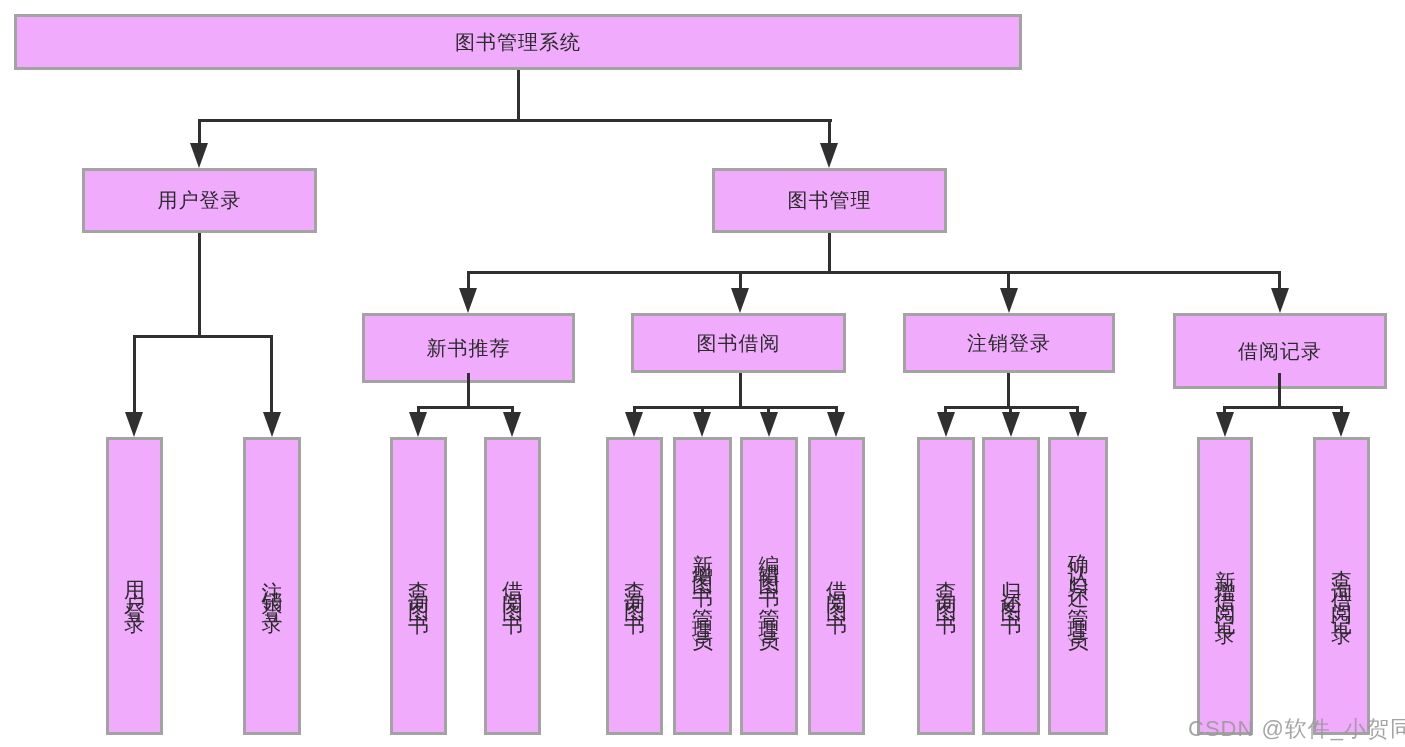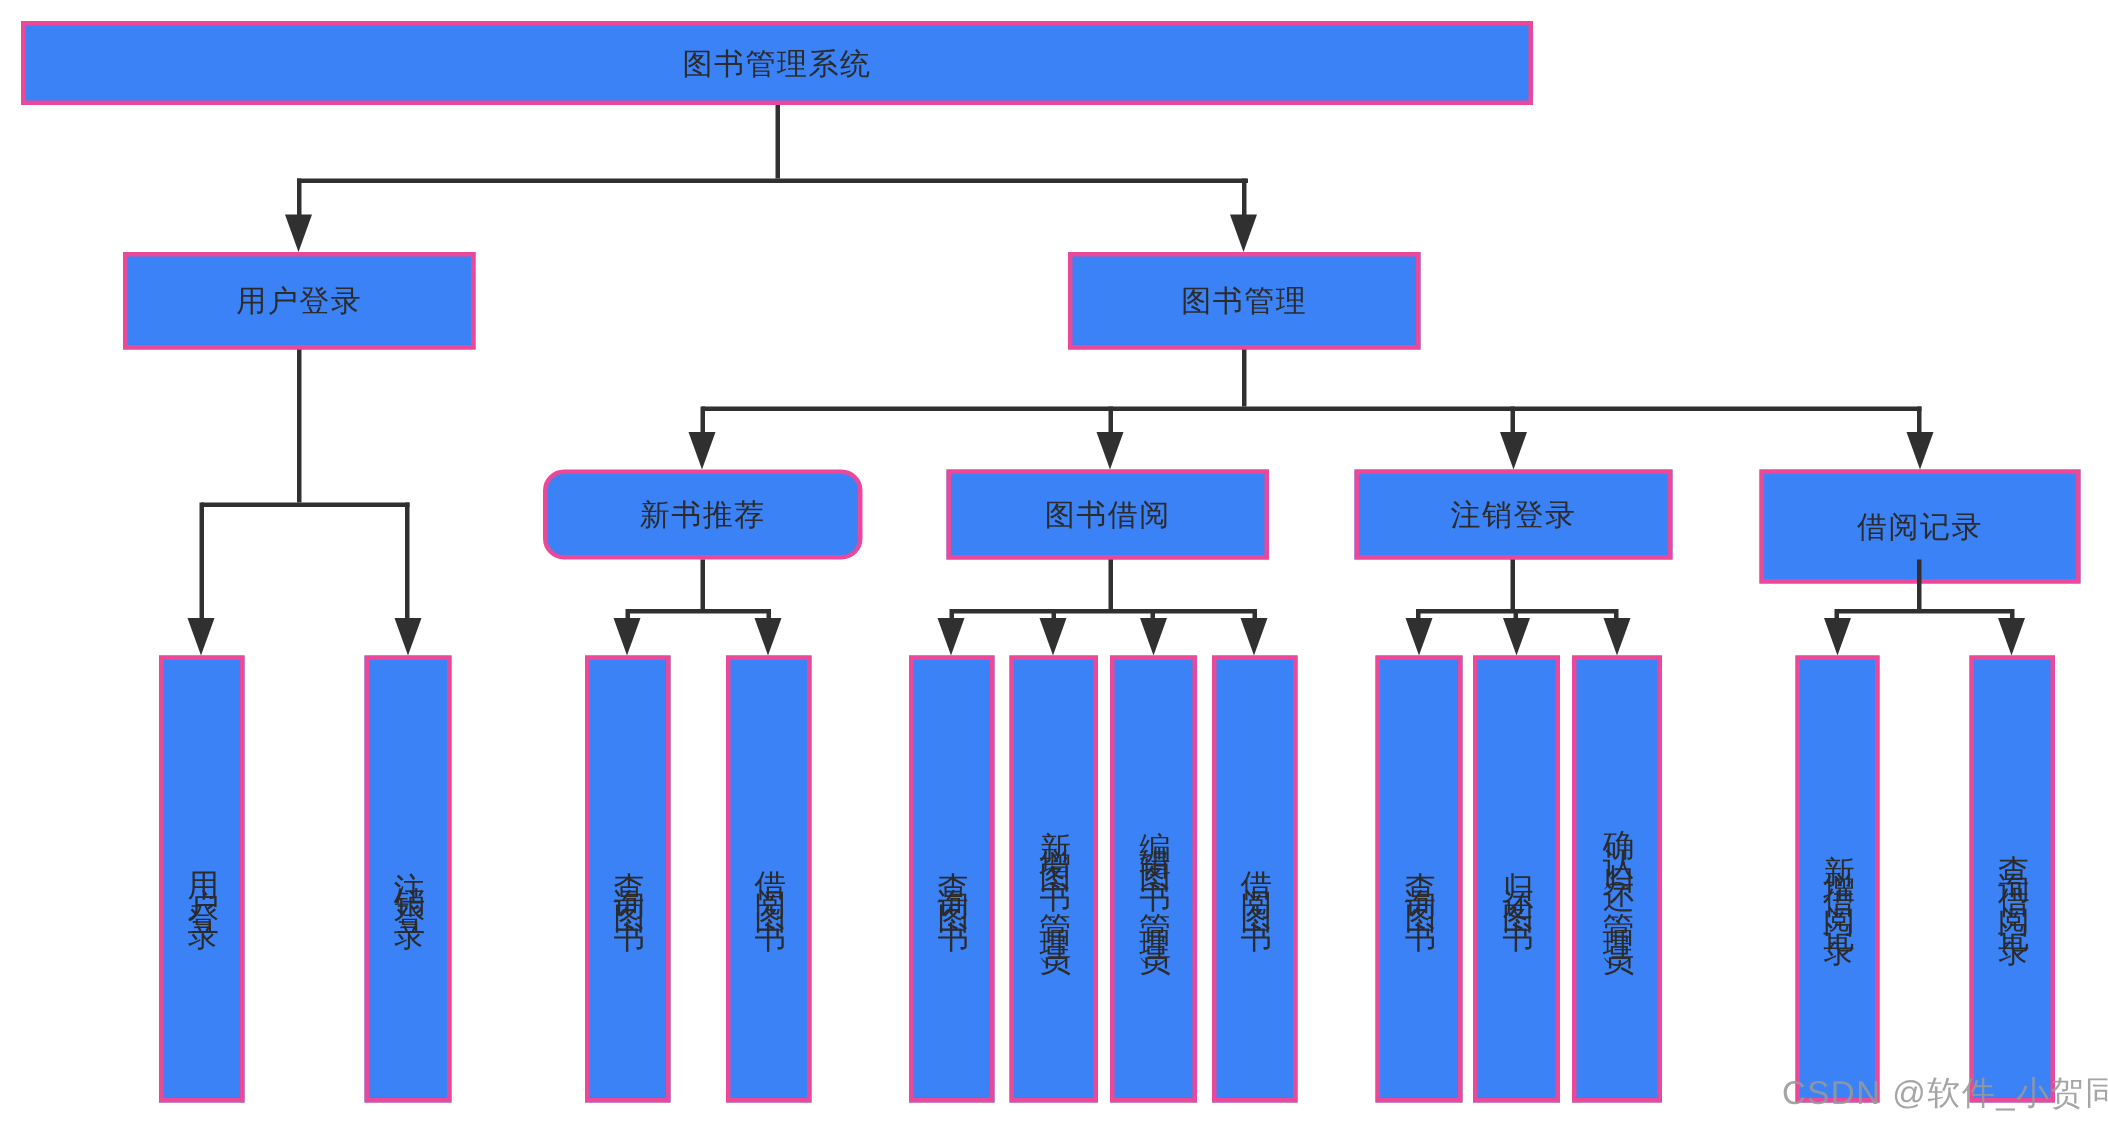--- a/index.html
+++ b/index.html
@@ -1,21 +1,21 @@
 <!DOCTYPE html>
 <html><head>
 <meta charset="utf-8">
 <style>
   html,body{margin:0;padding:0;background:#ffffff;}
   .canvas{
     position:relative;width:1405px;height:747px;background:#ffffff;
     font-family:"Liberation Sans", sans-serif;overflow:hidden;
   }
   .box{
-    position:absolute;box-sizing:border-box;border:3px solid #ec4899;background:#3b82f6;
+    position:absolute;box-sizing:border-box;border:3px solid #a3a3a3;background:#f0abfc;
     display:flex;align-items:center;justify-content:center;color:#2b2b2b;
   }
   .box.h{font-size:20px;letter-spacing:1px;}
   .box.v{
     writing-mode:vertical-rl;font-size:21px;letter-spacing:11px;
     top:437px;height:298px;
   }
   .hline{position:absolute;height:3px;background:#303030;}
   .vline{position:absolute;width:3px;background:#303030;}
   .arrow{
@@ -56,21 +56,21 @@
   <div class="hline" style="left:468px;top:271px;width:813px;"></div>
   <div class="vline" style="left:467px;top:271px;height:20px;"></div>
   <div class="arrow" style="left:459px;top:288px;"></div>
   <div class="vline" style="left:739px;top:271px;height:20px;"></div>
   <div class="arrow" style="left:731px;top:288px;"></div>
   <div class="vline" style="left:1007px;top:271px;height:20px;"></div>
   <div class="arrow" style="left:1000px;top:288px;"></div>
   <div class="vline" style="left:1278px;top:271px;height:20px;"></div>
   <div class="arrow" style="left:1271px;top:288px;"></div>
 
-  <div class="box h" style="left:362px;top:313px;width:213px;height:60px;border-radius:14px;">新书推荐</div>
+  <div class="box h" style="left:362px;top:313px;width:213px;height:70px;">新书推荐</div>
   <div class="box h" style="left:631px;top:313px;width:215px;height:60px;text-align:right;">图书借阅</div>
   <div class="box h" style="left:903px;top:313px;width:212px;height:60px;">注销登录</div>
   <div class="box h" style="left:1173px;top:313px;width:214px;height:76px;">借阅记录</div>
 
   <div class="vline" style="left:467px;top:373px;height:33px;"></div>
   <div class="hline" style="left:418px;top:406px;width:95px;"></div>
   <div class="vline" style="left:417px;top:406px;height:8px;"></div>
   <div class="arrow" style="left:409px;top:412px;"></div>
   <div class="vline" style="left:511px;top:406px;height:8px;"></div>
   <div class="arrow" style="left:503px;top:412px;"></div>

